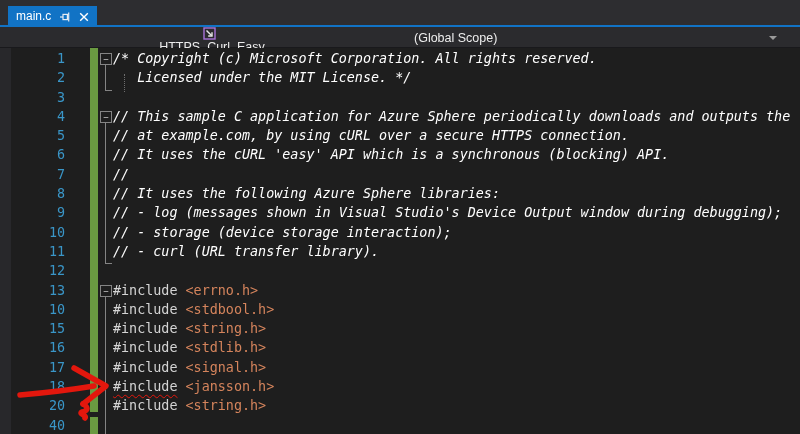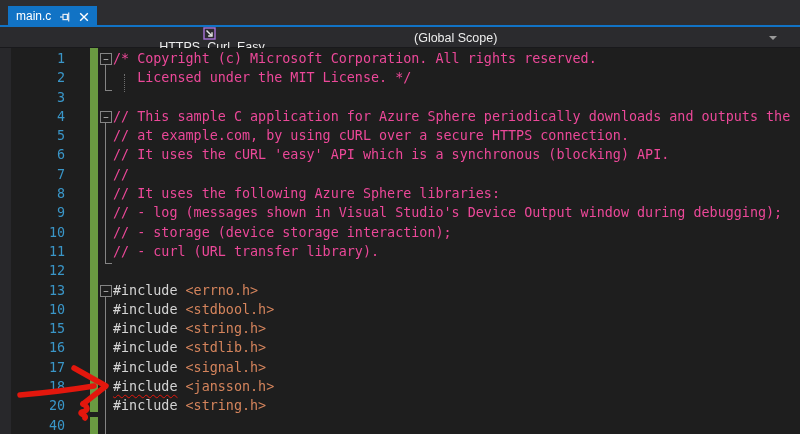--- a/index.html
+++ b/index.html
@@ -31,21 +31,21 @@
   .editor { position:absolute; top:48px; left:0; width:800px; height:386px; background:#1E1E1E; overflow:hidden; }
   .glyph-margin { position:absolute; top:0; left:0; width:11px; height:386px; background:#28282B; }
   .line-numbers { position:absolute; top:1px; left:0; width:65px; text-align:right;
                   font-family:"DejaVu Sans Mono", monospace; font-size:13.4px; line-height:19.3px;
                   color:#3A96C8; }
   .change-bar { position:absolute; left:90px; width:8px; background:#6A9A41; }
   .code { position:absolute; top:1px; left:113px; width:687px;
           font-family:"DejaVu Sans Mono", monospace; font-size:13.4px; line-height:19.3px;
           color:#DCDCDC; white-space:pre; }
   .code-line { height:19.3px; white-space:pre; }
-  .tok-comment { color:#ec4899; }
+  .tok-comment { color:#ffffff;font-style:italic; }
   .tok-pp { color:#D4D4D4; }
   .tok-str { color:#D5845C; }
   .squiggle { text-decoration-line:underline; text-decoration-style:wavy;
               text-decoration-color:#E3170D; text-decoration-thickness:1px; text-underline-offset:3px; }
 
   
   .fold-box { position:absolute; left:100px; width:12px; height:12px; border:1px solid #848484;
               background:#1E1E1E; color:#C8C8C8; font-family:"DejaVu Sans Mono", monospace;
               font-size:9px; line-height:10px; text-align:center; cursor:pointer; z-index:2; }
   .fold-line { position:absolute; left:105px; width:1px; background:#848484; }

